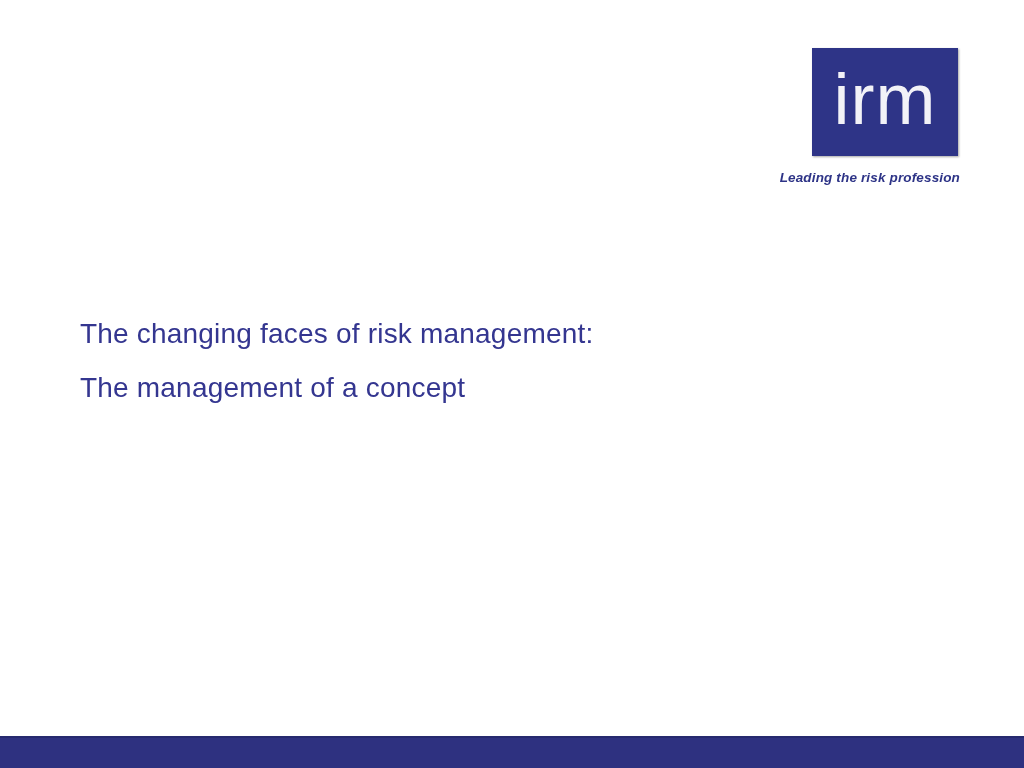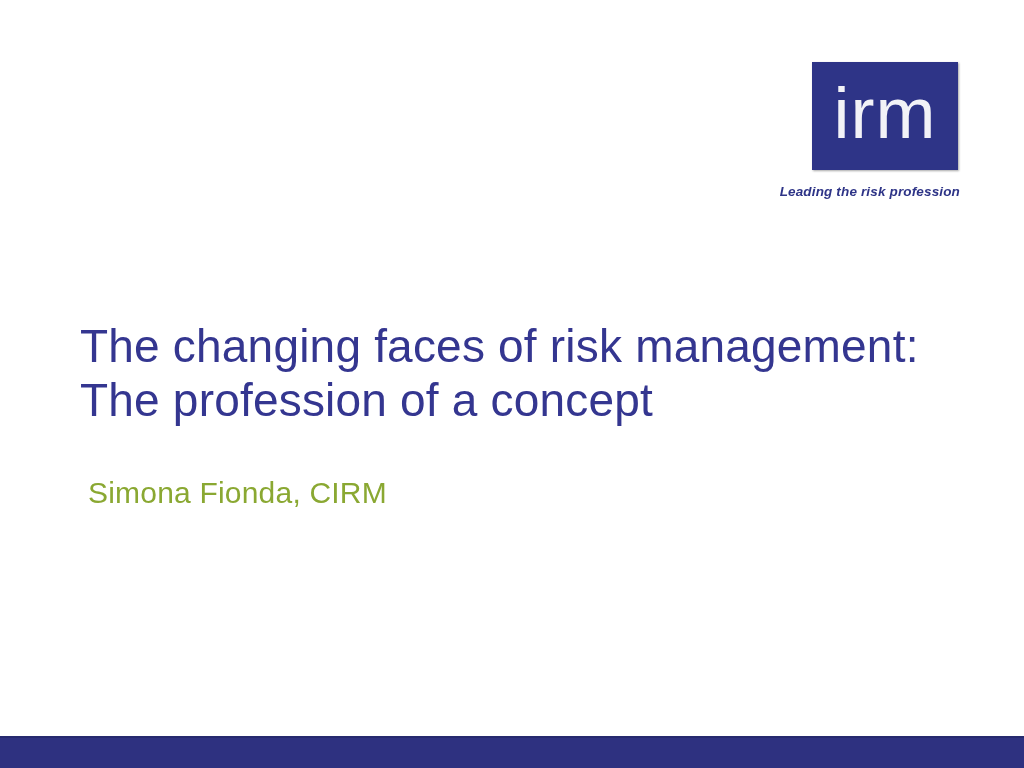--- a/index.html
+++ b/index.html
@@ -15,21 +15,21 @@
     width: 1024px;
     height: 768px;
     background: #ffffff;
     overflow: hidden;
   }
 
   
   .brand-block {
     position: absolute;
     left: 812px;
-    top: 62px;
+    top: 48px;
     width: 148px;
   }
   .irm-logo-box {
     width: 146px;
     height: 108px;
     background: #2e3487;
     box-shadow: 1px 1px 2px rgba(0,0,0,0.35);
     display: flex;
     align-items: center;
     justify-content: center;
@@ -60,21 +60,21 @@
 
   
   .title-block {
     position: absolute;
     left: 80px;
     top: 288px;
     width: 880px;
   }
   .slide-title {
     color: #343690;
-    font-size: 46px;
+    font-size: 28px;
     font-weight: normal;
     line-height: 54px;
     letter-spacing: 0.2px;
   }
   .slide-title .line {
     display: block;
   }
 
   
   .author {
@@ -136,22 +136,21 @@
   <div class="brand-block">
     <div class="irm-logo-box">
       <span class="irm-logo-text">irm</span>
     </div>
     <div class="brand-tagline">Leading the risk profession</div>
   </div>
 
   <div class="title-block">
     <h1 class="slide-title">
       <span class="line">The changing faces of risk management:</span>
-      <span class="line">The profession of a concept</span>
+      <span class="line">The management of a concept</span>
     </h1>
   </div>
 
-  <div class="author">Simona Fionda, CIRM</div>
 
 
   <div class="bottom-band"></div>
 
 </div>
 
 </body></html>

